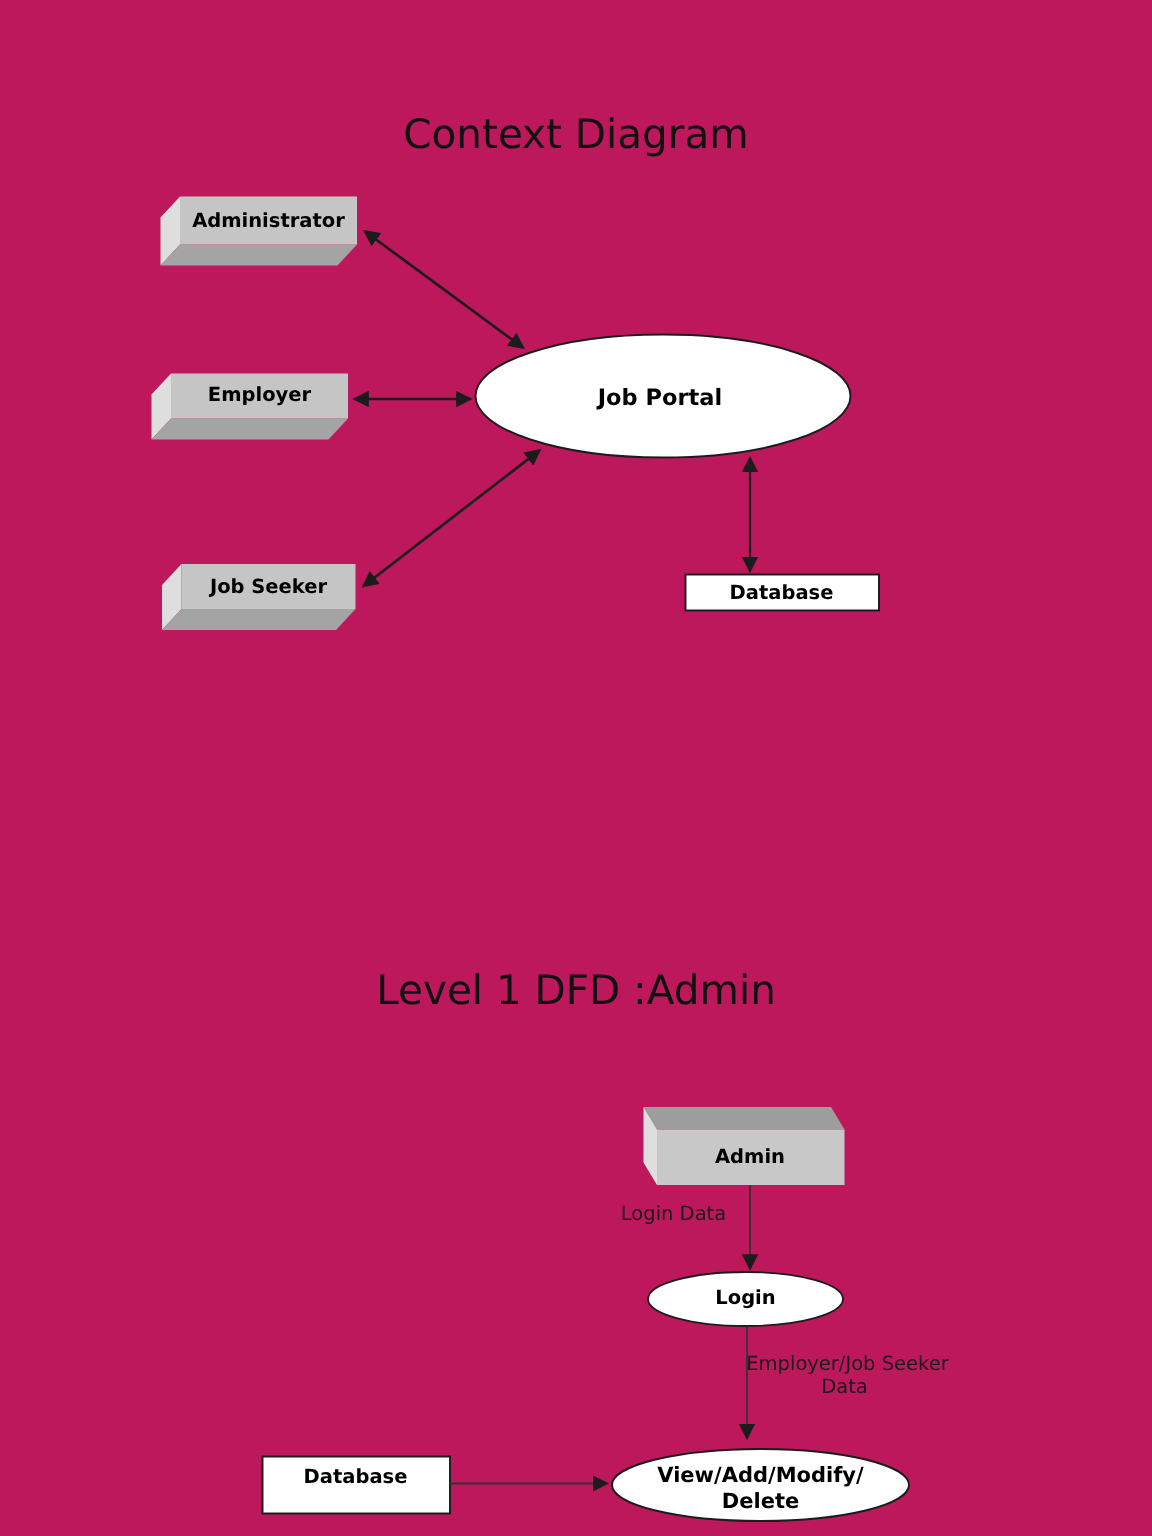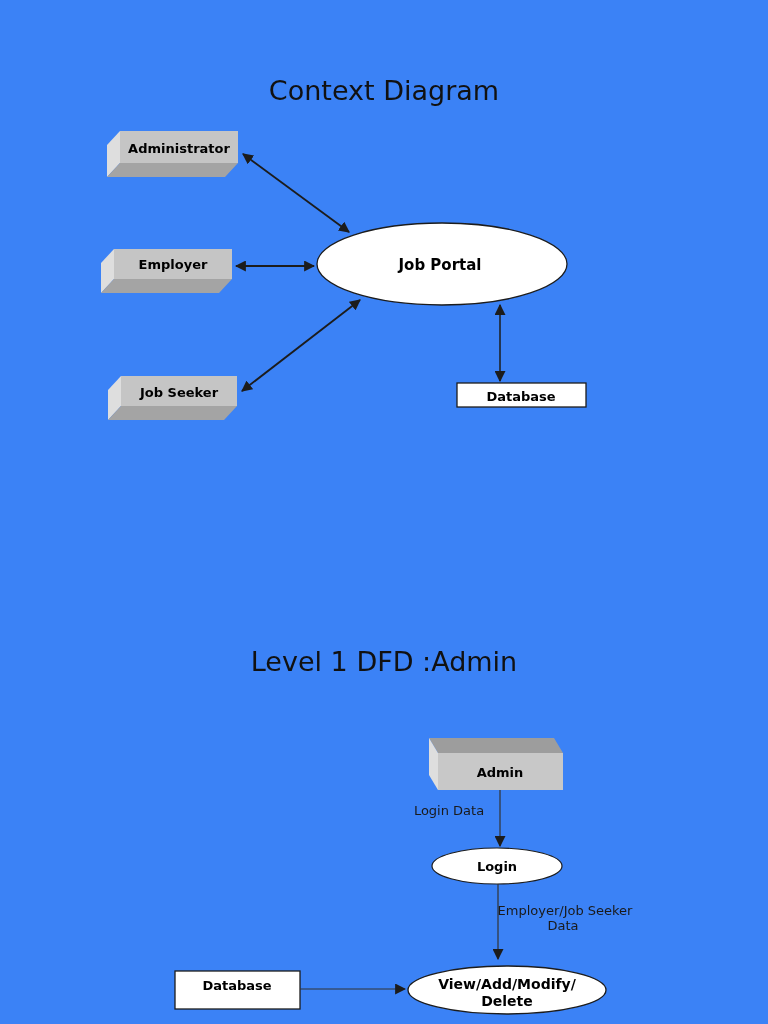--- a/index.html
+++ b/index.html
@@ -5,21 +5,21 @@
   html, body {
     margin: 0;
     padding: 0;
     background: #ffffff;
     font-family: "DejaVu Sans", "Liberation Sans", sans-serif;
   }
   .page {
     position: relative;
     width: 768px;
     height: 1024px;
-    background: #3b82f6;
+    background: #be185d;
     overflow: hidden;
   }
   svg text {
     fill: #000000;
     font-family: "DejaVu Sans", "Liberation Sans", sans-serif;
   }
   .diagram-title {
     font-size: 27px;
     font-weight: 400;
     fill: #111111;

